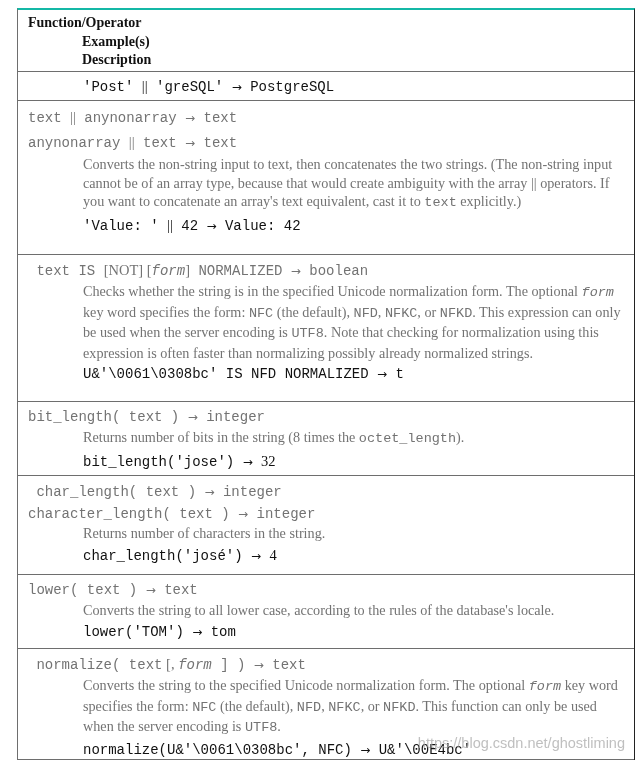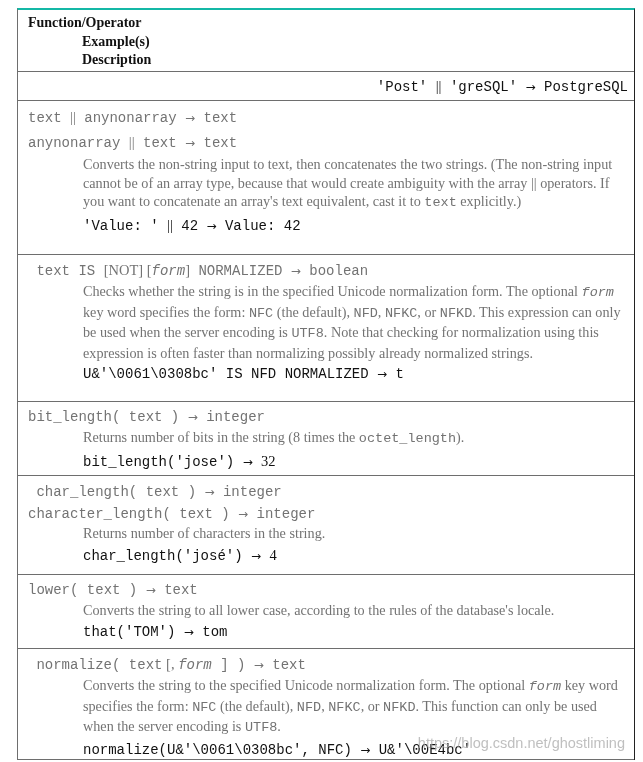--- a/index.html
+++ b/index.html
@@ -104,21 +104,21 @@
 <body>
 
 <div class="table">
 
   <div class="row header-row">
     <div class="header-line">Function/Operator</div>
     <div class="header-line indent">Example(s)</div>
     <div class="header-line indent">Description</div>
   </div>
 
-  <div class="row" style="height:29px;padding-top:2px;text-align:right;">
+  <div class="row" style="height:29px;padding-top:2px;">
     <div class="example"><span>'Post' </span><span class="s">||</span><span> 'greSQL'</span> <span class="arrow">→</span> <span>PostgreSQL</span></div>
   </div>
 
   <div class="row" style="height:154px;padding-top:4px;">
     <div class="sig"><span>text </span><span class="s">||</span><span> anynonarray</span> <span class="arrow">→</span> <span>text</span></div>
     <div class="sig"><span>anynonarray </span><span class="s">||</span><span> text</span> <span class="arrow">→</span> <span>text</span></div>
     <div class="desc"><span>Converts the non-string input to text, then concatenates the two strings. (The non-string input cannot be of an array type, because that would create ambiguity with the array </span><span>||</span><span> operators. If you want to concatenate an array's text equivalent, cast it to </span><span class="mono">text</span><span> explicitly.)</span></div>
     <div class="example"><span>'Value: ' </span><span class="s">||</span><span> 42</span> <span class="arrow">→</span> <span>Value: 42</span></div>
   </div>
 
@@ -137,21 +137,21 @@
   <div class="row" style="height:99px;padding-top:4px;">
     <div class="sig"><span> char_length</span><span>( </span><span>text</span><span> )</span> <span class="arrow">→</span> <span>integer</span></div>
     <div class="sig" style="line-height:20px;"><span>character_length</span><span>( </span><span>text</span><span> )</span> <span class="arrow">→</span> <span>integer</span></div>
     <div class="desc"><span>Returns number of characters in the string.</span></div>
     <div class="example"><span>char_length('josé')</span> <span class="arrow">→</span> <span class="s">4</span></div>
   </div>
 
   <div class="row" style="height:74px;padding-top:4px;">
     <div class="sig" style="line-height:22px;"><span>lower</span><span>( </span><span>text</span><span> )</span> <span class="arrow">→</span> <span>text</span></div>
     <div class="desc"><span>Converts the string to all lower case, according to the rules of the database's locale.</span></div>
-    <div class="example"><span>that('TOM')</span> <span class="arrow">→</span> <span>tom</span></div>
+    <div class="example"><span>lower('TOM')</span> <span class="arrow">→</span> <span>tom</span></div>
   </div>
 
   <div class="row" style="height:111px;padding-top:4px;">
     <div class="sig" style="line-height:22px;"><span> normalize</span><span>( </span><span>text</span><span class="s"> [, </span><span class="ital">form</span><span> ]</span><span> )</span> <span class="arrow">→</span> <span>text</span></div>
     <div class="desc"><span>Converts the string to the specified Unicode normalization form. The optional </span><span class="mono ital">form</span><span> key word specifies the form: </span><span class="mono">NFC</span><span> (the default), </span><span class="mono">NFD</span><span>, </span><span class="mono">NFKC</span><span>, or </span><span class="mono">NFKD</span><span>. This function can only be used when the server encoding is </span><span class="mono">UTF8</span><span>.</span></div>
     <div class="example"><span>normalize(U&amp;'\0061\0308bc', NFC)</span> <span class="arrow">→</span> <span>U&amp;'\00E4bc'</span></div>
   </div>
 
 </div>
 

